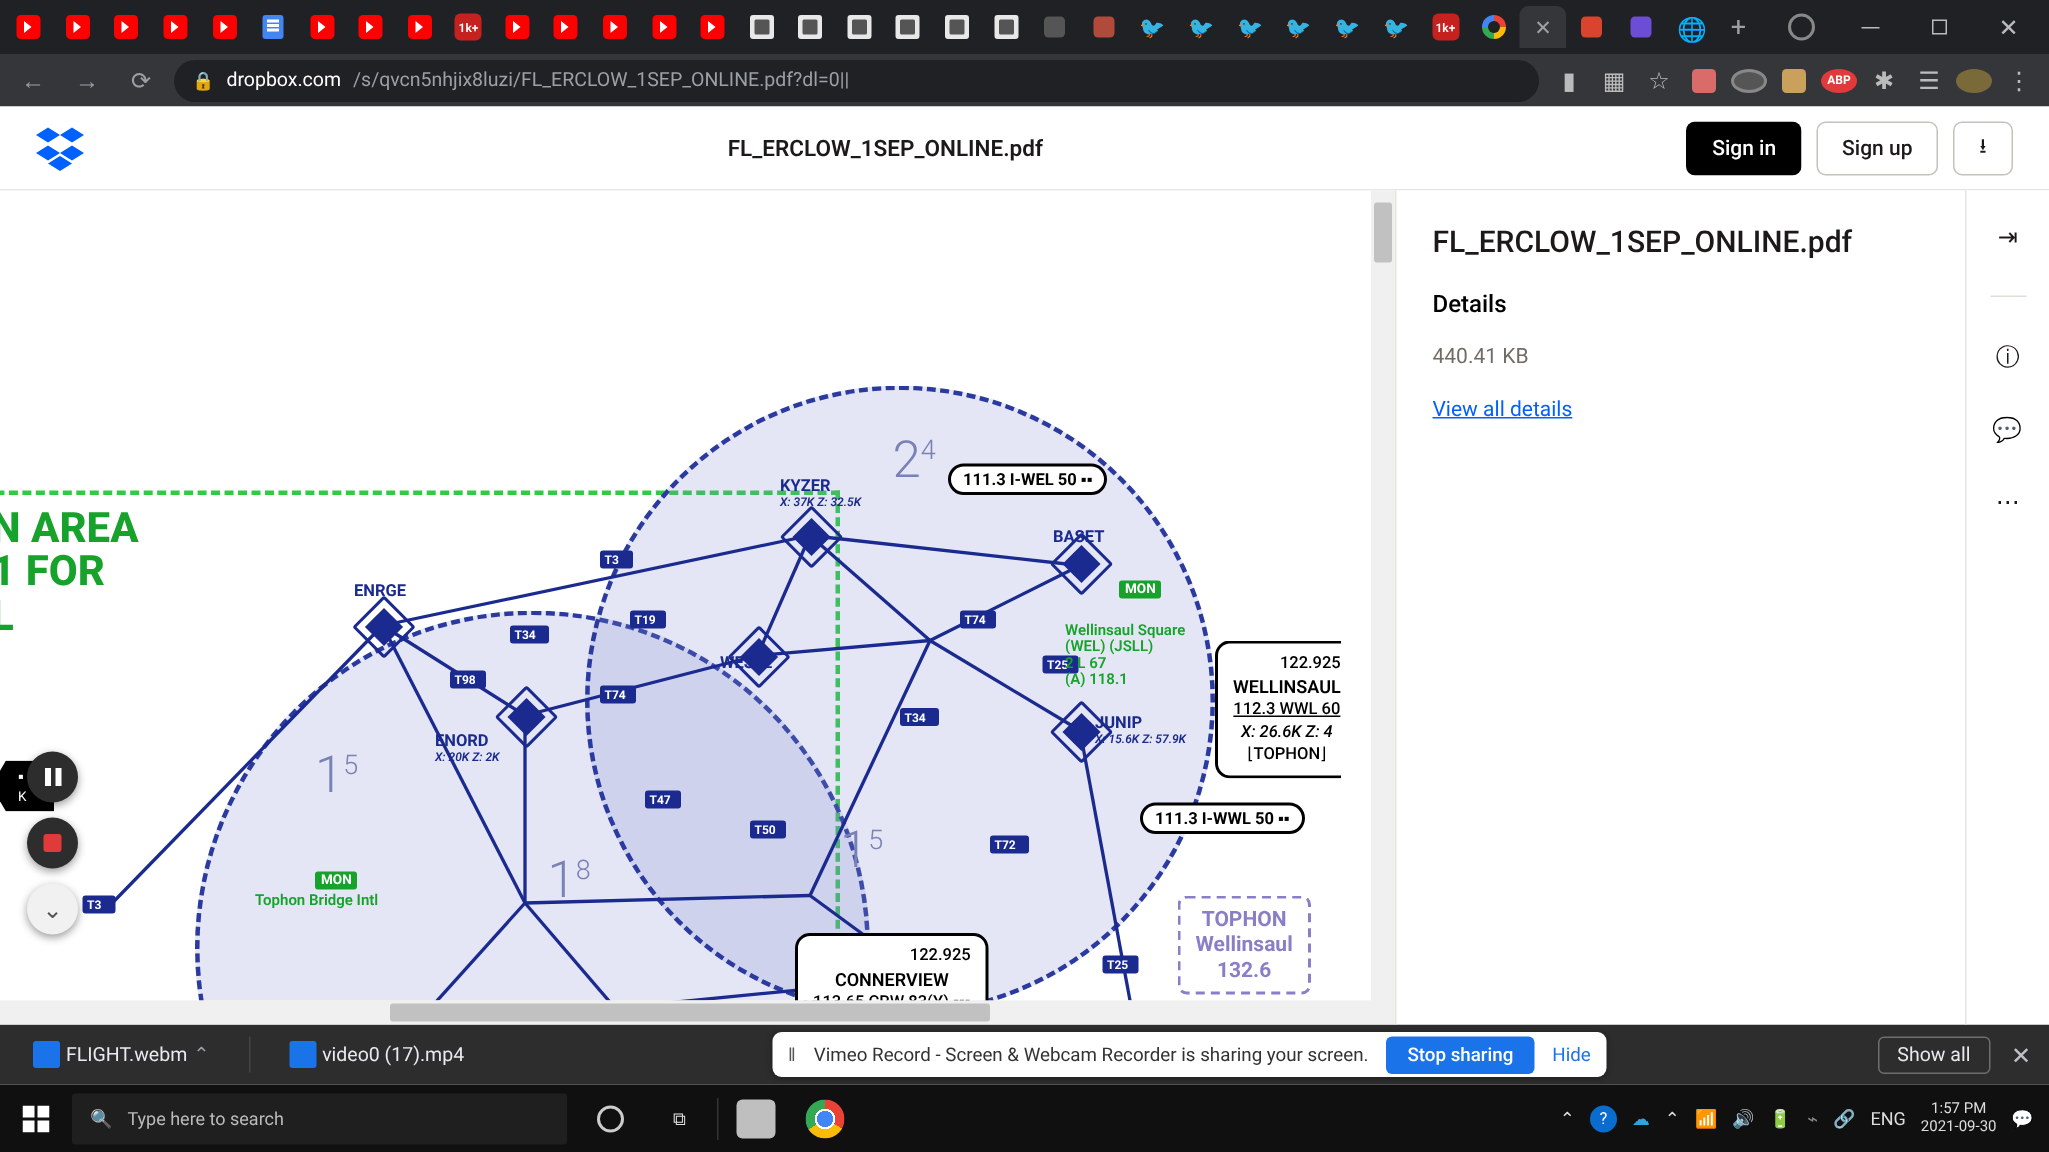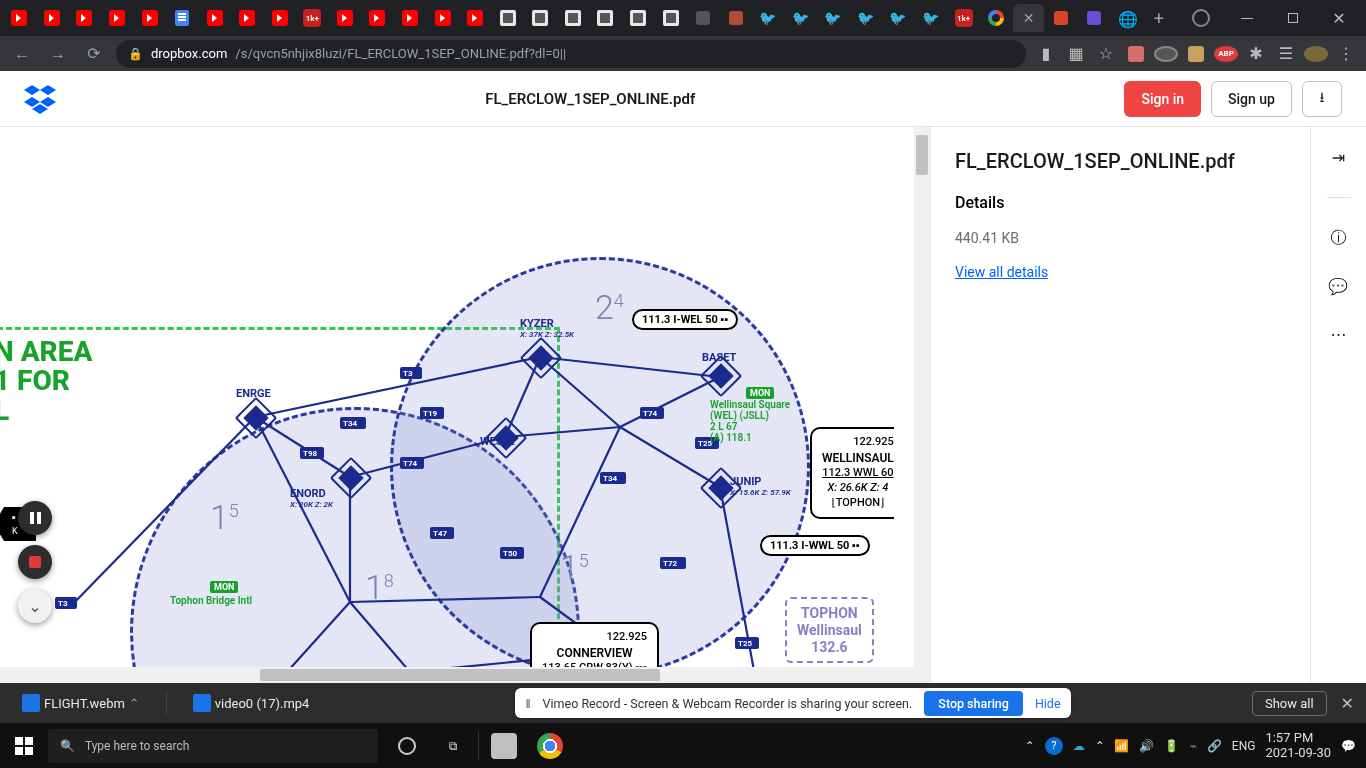--- a/index.html
+++ b/index.html
@@ -38,21 +38,21 @@
   .ext { width:24px;height:24px;display:flex;align-items:center;justify-content:center;border-radius:4px; }
   .ext .dot{width:36px;height:16px;border-radius:50%;}
   .ext .sq{width:16px;height:16px;border-radius:3px;}
 
   
   .db-header { height:56px; border-bottom:1px solid #e7e5e2; display:flex; align-items:center; padding:0 24px; gap:12px; background:#fff; }
   .db-logo { width:32px;height:32px;color:#0061fe; }
   .db-title { flex:1; text-align:center; font-weight:600; font-size:15px; color:#1e1919; }
   .db-actions { display:flex; gap:10px; align-items:center; }
   .btn { height:36px; padding:0 16px; border-radius:6px; font-size:14px; font-weight:500; display:flex; align-items:center; border:1px solid transparent; }
-  .btn-primary { background:#ef4444; color:#fff; }
+  .btn-primary { background:#000000; color:#fff; }
   .btn-secondary { background:#fff; color:#1e1919; border-color:#c5c1bb; }
   .btn-icon { width:40px; justify-content:center; padding:0; border-color:#c5c1bb; background:#fff; color:#1e1919; }
 
   
   .main { display:flex; height:calc(768px - 36px - 35px - 40px - 45px - 56px); }
   .viewer { flex:1; background:#f7f5f2; position:relative; overflow:hidden; }
   .viewer-scroll { position:absolute; right:0; top:0; bottom:0; width:16px; background:#f0f0f0; }
   .viewer-scroll-thumb { position:absolute; right:2px; top:8px; width:12px; height:40px; background:#c1c1c1; border-radius:2px; }
   .viewer-hscroll { position:absolute; left:0; right:16px; bottom:0; height:16px; background:#f0f0f0; }
   .viewer-hscroll-thumb{position:absolute;bottom:2px;left:260px;width:400px;height:12px;background:#c1c1c1;border-radius:2px;}
@@ -106,21 +106,21 @@
   .share-bar .hide{color:#1a73e8;}
   .shelf-right{margin-left:auto;display:flex;align-items:center;gap:14px;}
   .shelf-right .showall{border:1px solid #6e6e6e;padding:4px 12px;border-radius:4px;}
   .shelf-right .x{font-size:16px;color:#bdc1c6;}
 
   .taskbar { height:45px; background:#101010; display:flex; align-items:center; color:#fff; font-size:12px; }
   .taskbar .start{width:48px;height:45px;display:flex;align-items:center;justify-content:center;}
   .taskbar .search{flex:0 0 330px;height:34px;background:#1f1f1f;display:flex;align-items:center;padding:0 12px;gap:10px;color:#bbb;border-radius:2px;margin-right:6px;}
   .taskbar .tbtn{width:46px;height:45px;display:flex;align-items:center;justify-content:center;color:#ddd;}
   .taskbar .tray{margin-left:auto;display:flex;align-items:center;gap:10px;padding:0 10px;color:#ddd;}
-  .taskbar .clock{text-align:left;line-height:1.15;font-size:13px;}
+  .taskbar .clock{text-align:center;line-height:1.15;font-size:10px;}
   .taskbar .app-ico{width:26px;height:26px;border-radius:4px;}
   .divider{width:1px;height:28px;background:#333;margin:0 2px;}
 </style>
 </head>
 <body>
 
 <div class="chrome-top">
   <div class="tab-strip">
     <div class="tab">
         <span class="yt"></span>
@@ -407,21 +407,21 @@
       <div class="wp-label" style="left:236px;top:260px">ENRGE</div>
       <div class="wp" style="left:497px;top:302px"></div>
       <div class="wp-label" style="left:480px;top:308px">WESEL</div>
       <div class="wp" style="left:342px;top:342px"></div>
       <div class="wp-label" style="left:290px;top:360px"><span>ENORD</span><div style="font-size:8px;font-style:italic;font-weight:600">X: 20K  Z: 2K</div></div>
 
       <div class="wp" style="left:712px;top:352px"></div>
       <div class="wp-label" style="left:730px;top:348px"><span>JUNIP</span><div style="font-size:8px;font-style:italic;font-weight:600">X: 15.6K  Z: 57.9K</div></div>
 
       <div class="mon" style="left:746px;top:260px">MON</div>
-      <div class="mon-label" style="left:710px;top:272px;line-height:1.1">
+      <div class="mon-label" style="left:710px;top:288px;line-height:1.1">
         <div>Wellinsaul Square</div>
           <div>(WEL) (JSLL)</div>
           <div>2 L 67</div>
           <div>(A) 118.1</div>
       </div>
       <div class="mon" style="left:210px;top:454px">MON</div>
       <div class="mon-label" style="left:170px;top:468px">Tophon Bridge Intl</div>
 
       <div class="info-small" style="left:632px;top:182px"><span>111.3 I-WEL 50</span> ▪▪</div>
       <div class="info-small" style="left:760px;top:408px"><span>111.3 I-WWL 50</span> ▪▪</div>

